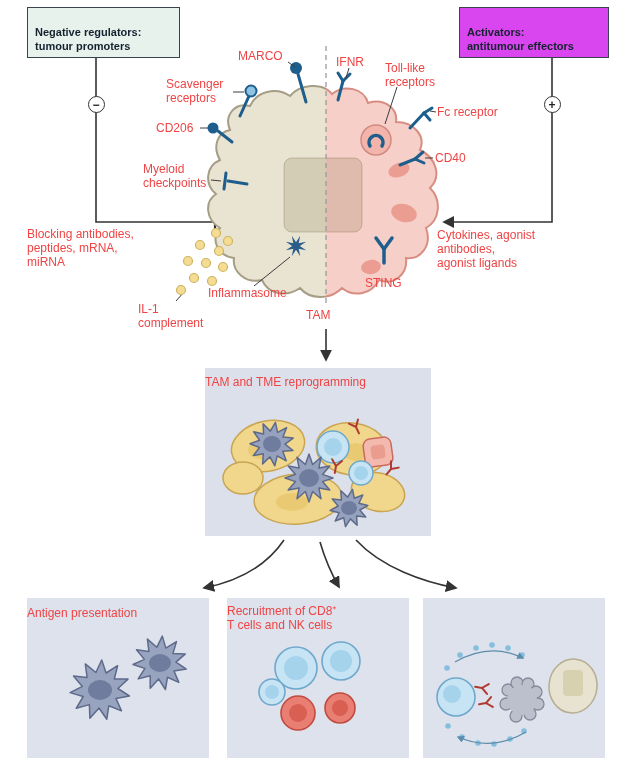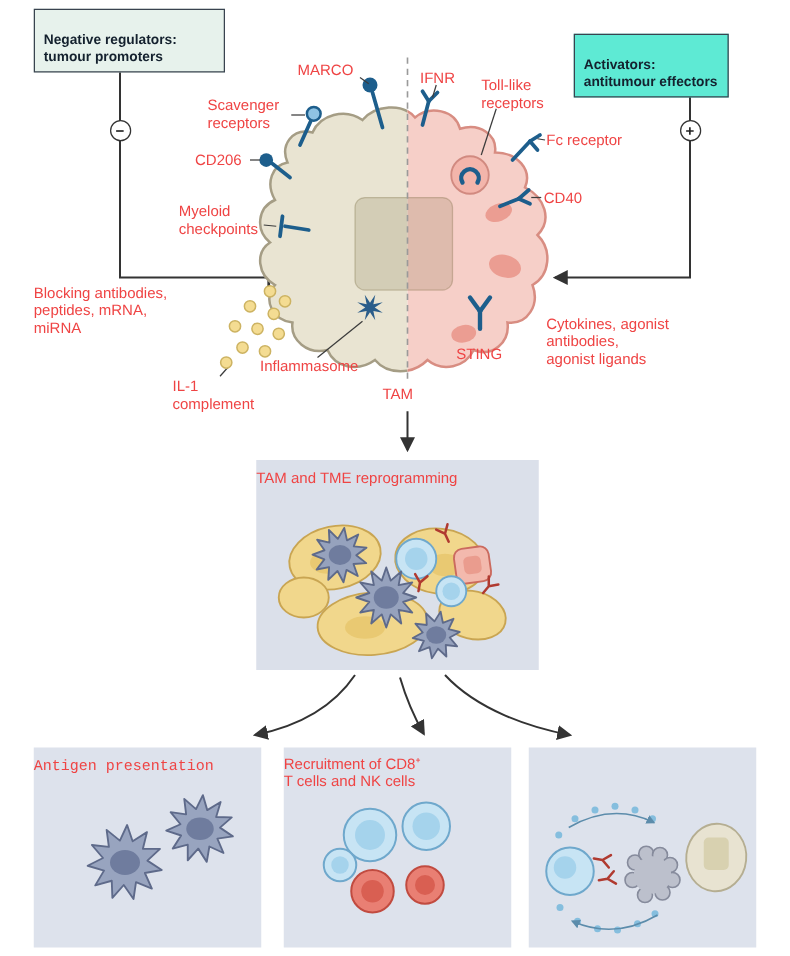--- a/index.html
+++ b/index.html
@@ -5,21 +5,21 @@
   * { margin:0; padding:0; box-sizing:border-box; }
   html,body { background:#ffffff; }
   body { font-family:"Liberation Sans", sans-serif; }
   .canvas { position:relative; width:632px; height:765px; background:#fff; overflow:hidden; }
   .art { position:absolute; left:0; top:0; }
   .label { position:absolute; font-size:12px; line-height:1.18; color:#ef4444; white-space:pre-line; }
   .ctr { }
   .hbox { position:absolute; border:1.6px solid #39434f; padding:4px 7px; font-weight:bold;
           font-size:11px; line-height:1.25; color:#14212e; white-space:pre-line; }
   .neg { background:#e7f2ec; width:153px; }
-  .act { background:#5eead4; width:124px;margin-top:20px; }
+  .act { background:#d946ef; width:150px; }
   .sign { position:absolute; width:17px; height:17px; border:1.5px solid #333; border-radius:50%;
           background:#fff; display:flex; align-items:center; justify-content:center;
           font-size:12px; font-weight:bold; color:#222; }
 </style>
 </head>
 <body>
 
 <div class="canvas">
 
 <svg class="art" width="632" height="765" viewBox="0 0 632 765">
@@ -286,23 +286,23 @@
 <div class="label" style="left:435px; top:151px;">CD40</div>
 <div class="label" style="left:143px; top:162px;">Myeloid
 checkpoints</div>
 <div class="label" style="left:27px; top:227px;">Blocking antibodies,
 peptides, mRNA,
 miRNA</div>
 <div class="label" style="left:208px; top:286px;">Inflammasome</div>
 <div class="label" style="left:365px; top:276px;">STING</div>
 <div class="label ctr" style="left:138px; top:302px; width:76px;">IL-1
 complement</div>
-<div class="label" style="left:437px; top:228px;margin-top:24px;">Cytokines, agonist
+<div class="label" style="left:437px; top:228px;">Cytokines, agonist
 antibodies,
 agonist ligands</div>
 <div class="label ctr" style="left:306px; top:308px; width:42px;">TAM</div>
 
 <div class="label ctr" style="left:205px; top:375px; width:226px;">TAM and TME reprogramming</div>
-<div class="label ctr" style="left:27px; top:606px; width:182px;font-family:Liberation Mono, monospace;">Antigen presentation</div>
+<div class="label ctr" style="left:27px; top:606px; width:182px;">Antigen presentation</div>
 <div class="label ctr" style="left:227px; top:604px; width:182px;">Recruitment of CD8⁺
 T cells and NK cells</div>
 
 </div>
 
 </body></html>

